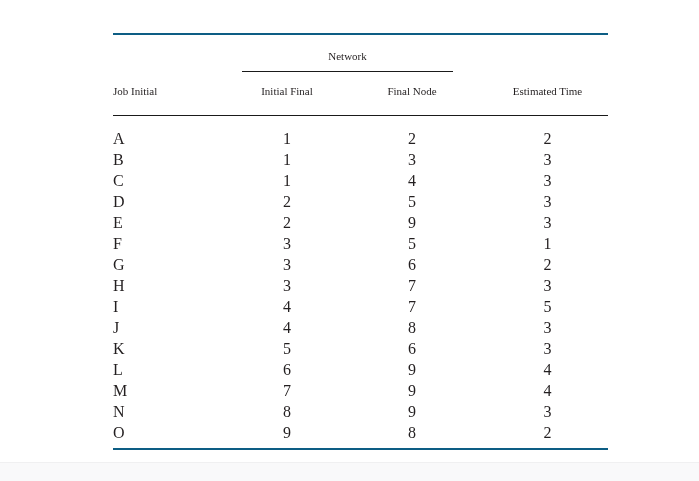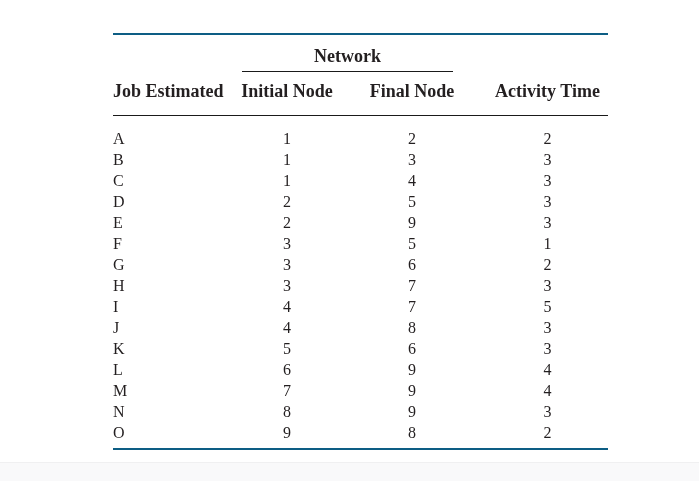--- a/index.html
+++ b/index.html
@@ -15,21 +15,21 @@
   .data-table {
     position: absolute; left: 113px; top: 33px; width: 495px;
     border-collapse: collapse; table-layout: fixed;
     border-top: 2px solid var(--accent-rule, #0d5d84);
     border-bottom: 2px solid var(--accent-rule, #0d5d84);
   }
 
   th, td { padding: 0; }
 
   th {
-    font-weight: bold; font-size: 18px; line-height: 19px;
+    font-weight: normal; font-size: 11px; line-height: 19px;
     text-align: center; vertical-align: bottom; white-space: nowrap;
   }
   .spanner-cell { padding-top: 12px; vertical-align: top; }
   .spanner {
     margin-left: 5px; width: 211px; text-align: center;
     padding-bottom: 5px;
     border-bottom: 1.5px solid var(--dark-rule, #1a1a1a);
   }
   .header-row th {
     padding: 10px 0 14px;
@@ -61,24 +61,24 @@
     </colgroup>
     <thead>
       <tr>
         <th></th>
         <th colspan="2" class="spanner-cell">
           <div class="spanner">Network</div>
         </th>
         <th></th>
       </tr>
       <tr class="header-row">
-        <th class="col-left">Job Estimated</th>
-        <th>Initial Node</th>
+        <th class="col-left">Job Initial</th>
+        <th>Initial Final</th>
         <th>Final Node</th>
-        <th>Activity Time</th>
+        <th>Estimated Time</th>
       </tr>
     </thead>
     <tbody>
   <tr>
     <td class="col-left">A</td>
     <td>1</td>
     <td>2</td>
     <td>2</td>
   </tr>
 

